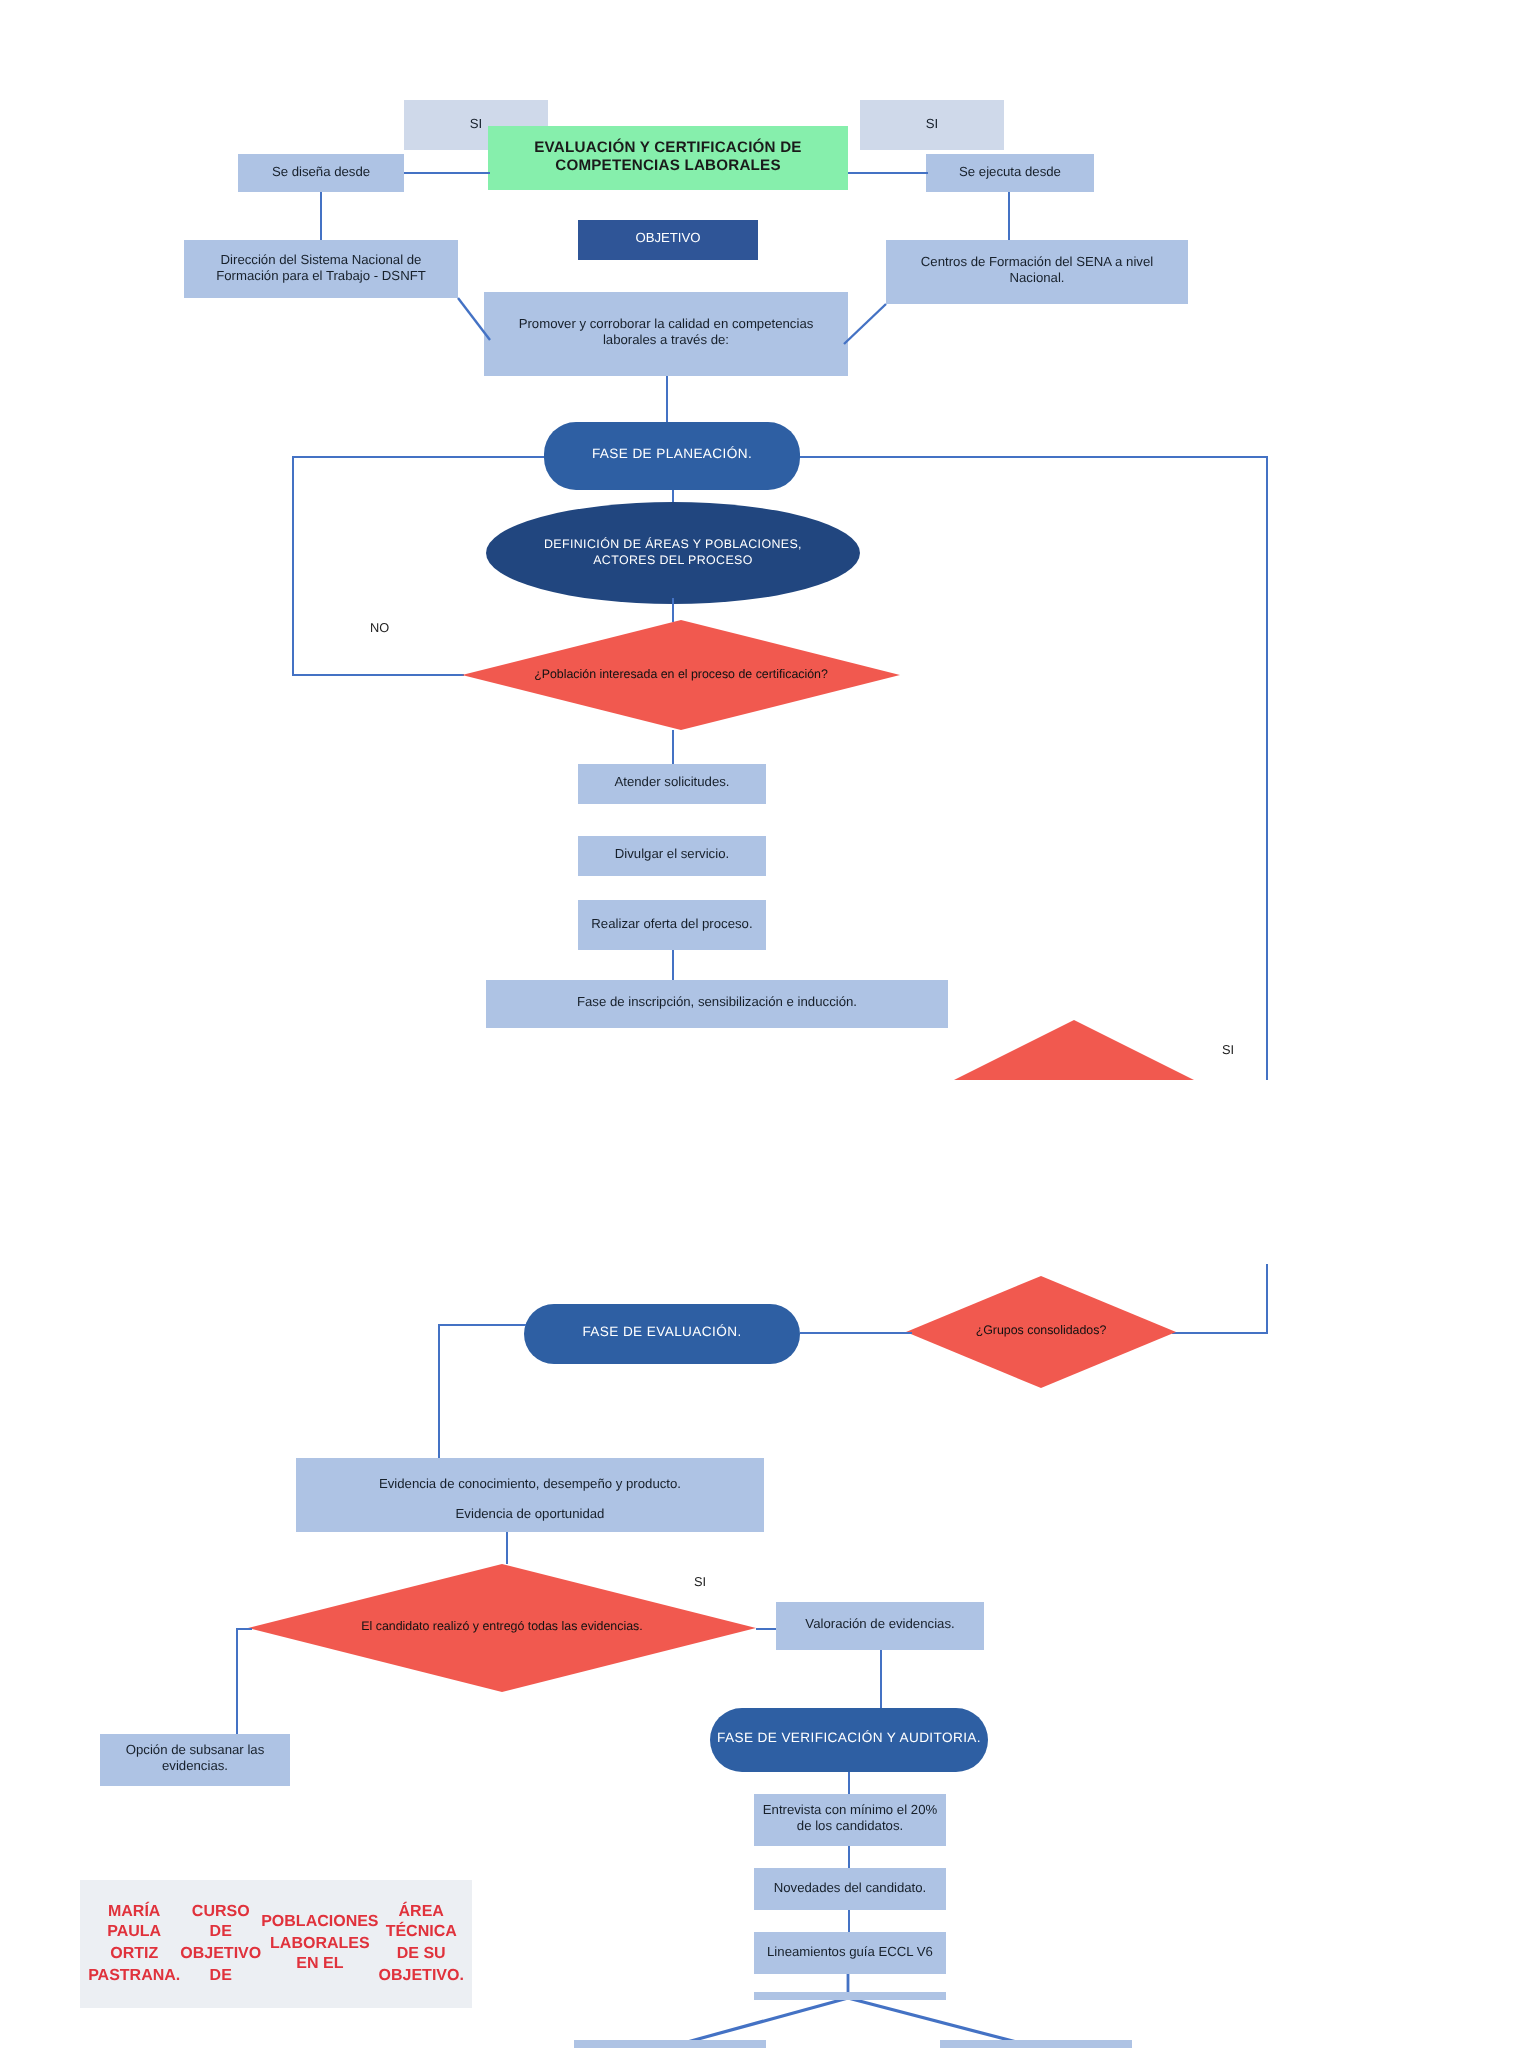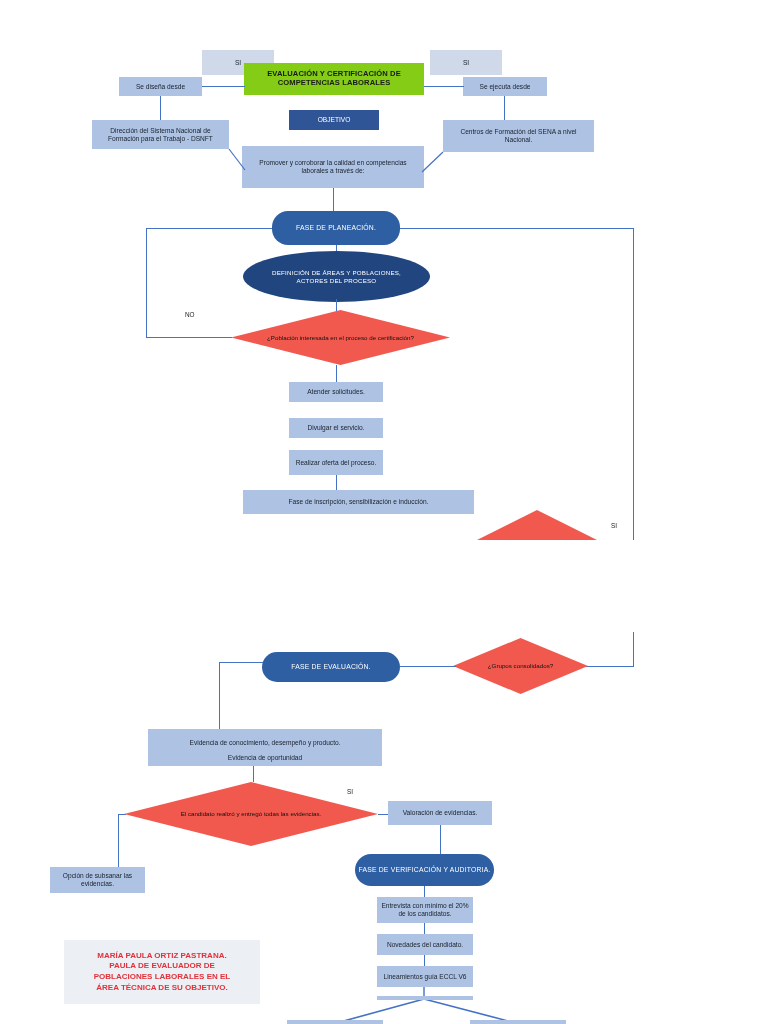--- a/index.html
+++ b/index.html
@@ -6,21 +6,21 @@
   body{width:768px;height:1024px;position:relative;overflow:hidden;
        font-family:"Liberation Sans", sans-serif;color:#000;}
   .canvas{position:absolute;left:0;top:0;width:768px;height:1024px;}
 
   
   .node{position:absolute;box-sizing:border-box;display:flex;
         align-items:center;justify-content:center;text-align:center;
         line-height:1.18;}
   .box{background:#aec3e4;color:#17202b;font-size:6.6px;padding:2px 4px;}
   .box-plain{background:#cfd9ea;color:#17202b;font-size:6.6px;}
-  .title-yellow{background:#84cc16;color:#1a1a1a;font-weight:bold;
+  .title-yellow{background:#86efac;color:#1a1a1a;font-weight:bold;
         font-size:7.6px;letter-spacing:.1px;}
   .pill{background:#2f5597;color:#fff;font-size:6.6px;}
   .rounded{background:#2e5fa3;color:#fff;border-radius:16px;font-size:6.8px;
         letter-spacing:.2px;}
   .ellipse{background:#21467f;color:#fff;border-radius:50%;font-size:6.2px;
         letter-spacing:.2px;padding:0 24px;}
   .diamond-wrap{position:absolute;}
   .diamond{position:absolute;left:0;top:0;width:100%;height:100%;
         background:#f1594f;clip-path:polygon(50% 0,100% 50%,50% 100%,0 50%);}
   .diamond-lbl{position:absolute;left:0;top:0;width:100%;height:100%;
@@ -167,20 +167,20 @@
   <svg class="canvas" style="pointer-events:none;">
     <line x1="424" y1="987" x2="424" y2="999" stroke="#4472c4" stroke-width="1.4"></line>
     <line x1="424" y1="999" x2="340" y2="1022" stroke="#4472c4" stroke-width="1.6"></line>
     <line x1="424" y1="999" x2="512" y2="1022" stroke="#4472c4" stroke-width="1.6"></line>
   </svg>
 
   <div class="node box" style="left:287px;top:1020px;width:96px;height:12px;"></div>
   <div class="node box" style="left:470px;top:1020px;width:96px;height:12px;"></div>
   <div class="node box" style="left:377px;top:996px;width:96px;height:3px;"></div>
 
-  <div class="legend" style="left:64px;top:940px;width:196px;height:64px;flex-direction:column;">
+  <div class="legend" style="left:40px;top:940px;width:196px;height:64px;flex-direction:row;">
     <span>MARÍA PAULA ORTIZ PASTRANA.</span>
-    <span>PAULA DE EVALUADOR DE</span>
+    <span>CURSO DE OBJETIVO DE</span>
     <span>POBLACIONES LABORALES EN EL</span>
     <span>ÁREA TÉCNICA DE SU OBJETIVO.</span>
   </div>
 
 </div>
 
 </body></html>

